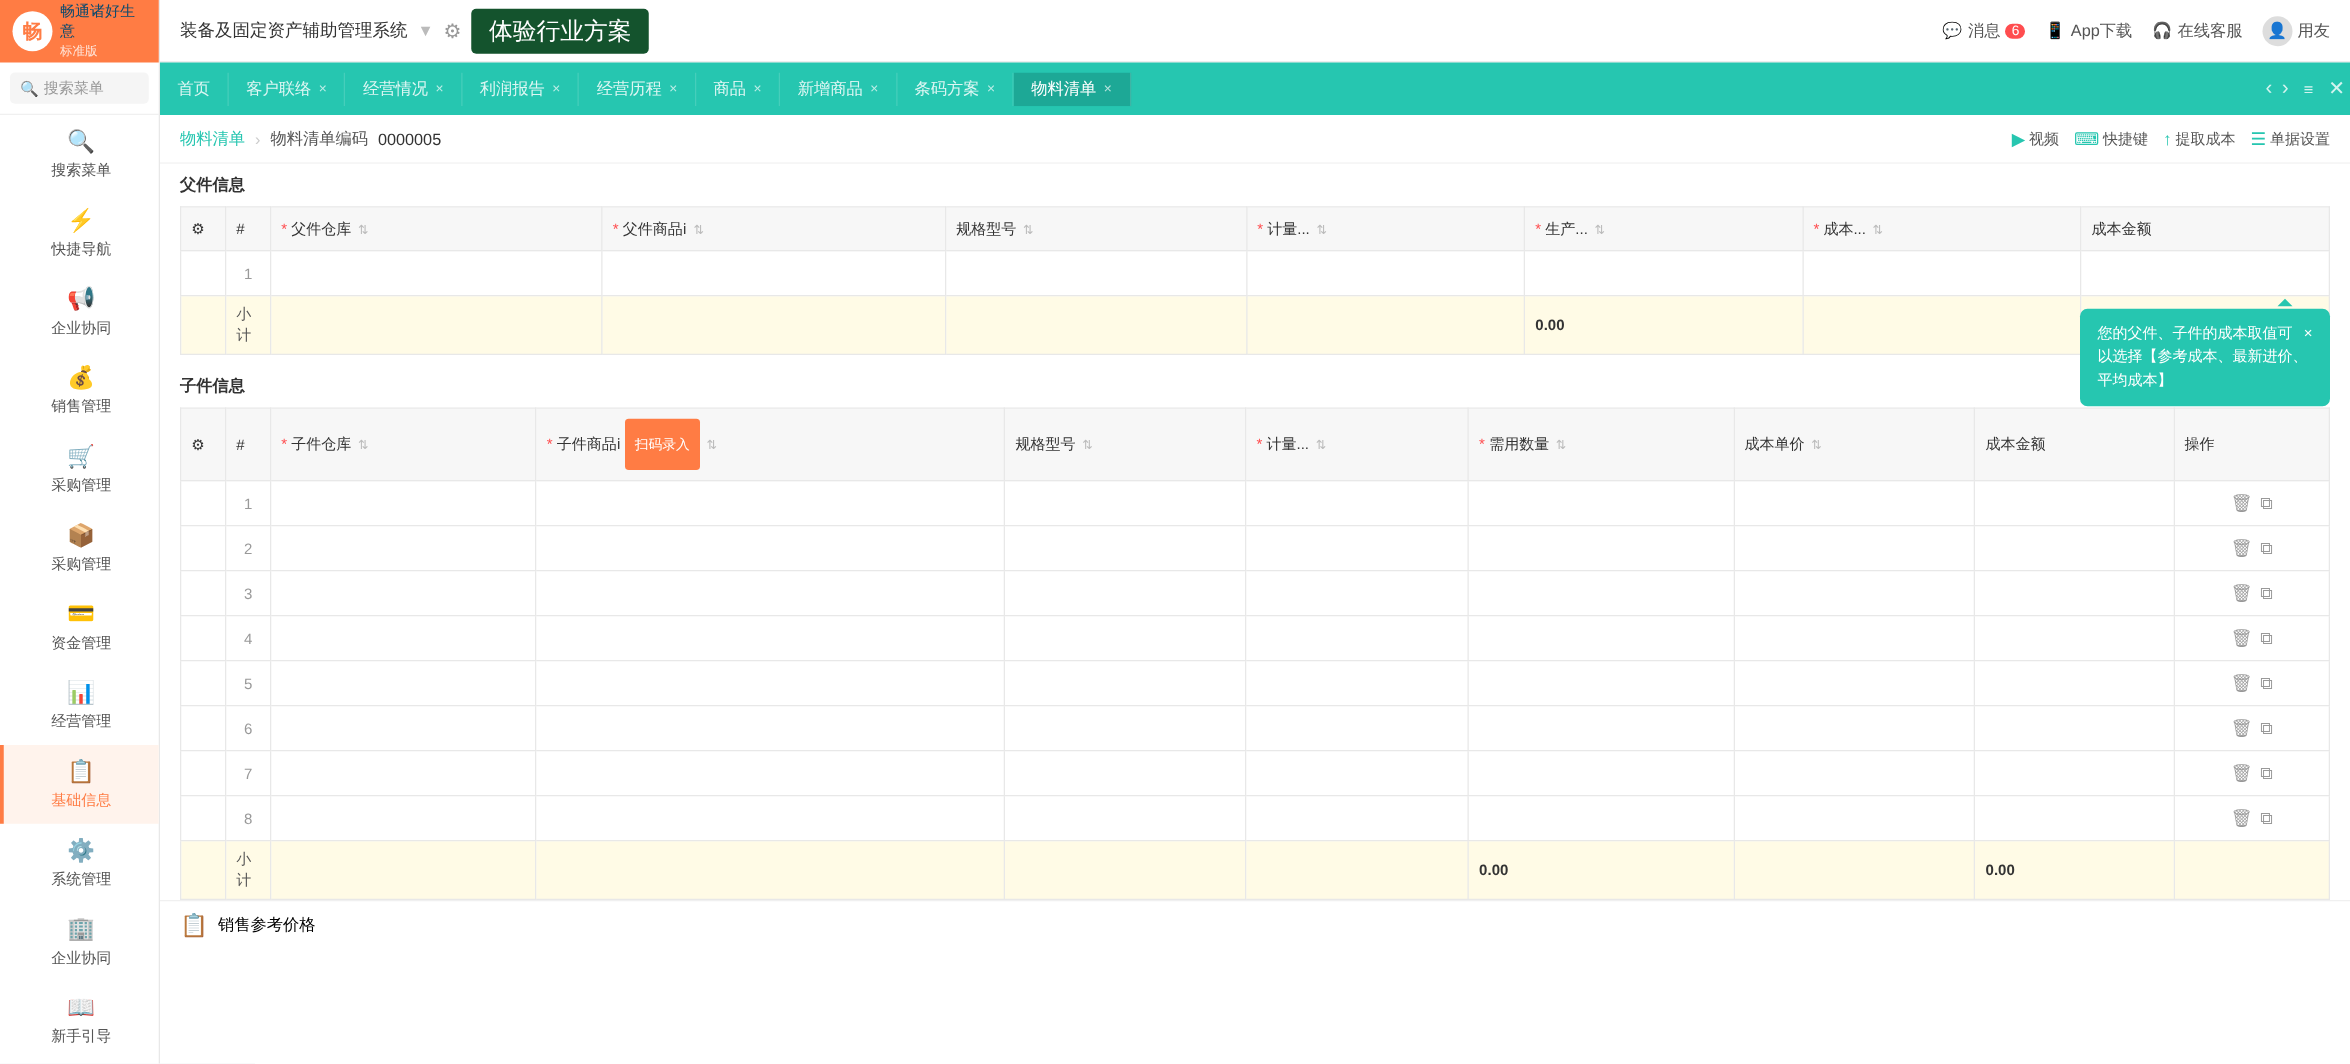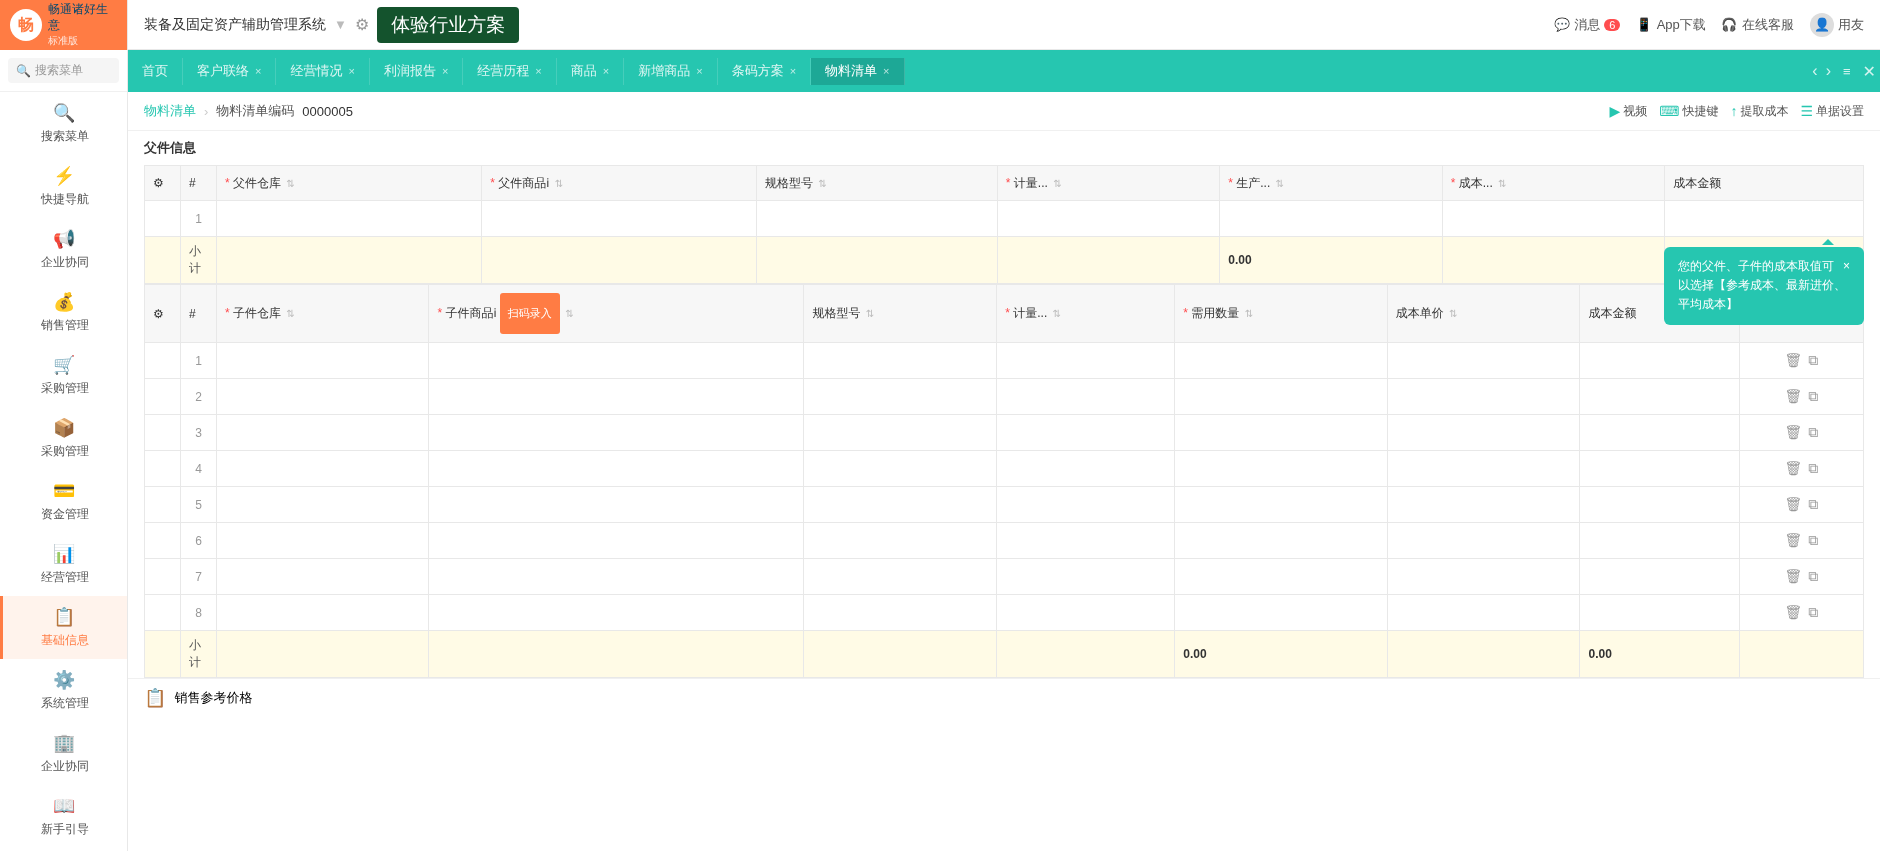--- a/index.html
+++ b/index.html
@@ -541,20 +541,21 @@
             <td></td>
             <td></td>
             <td style="font-weight:600;">0.00</td>
             <td></td>
             <td style="font-weight:600;">0.00</td>
           </tr>
         </tbody>
       </table>
     </div>
 
+    <div class="section-header" style="margin-top:8px;">子件信息</div>
     <div class="table-wrapper">
       <table class="data-table">
         <thead>
           <tr>
             <th class="th-settings">⚙</th>
             <th class="th-num">#</th>
             <th><span class="required">*</span> 子件仓库 <span class="sort-icon">⇅</span></th>
             <th>
               <span class="required">*</span> 子件商品ℹ
               <button class="scan-btn">扫码录入</button>

